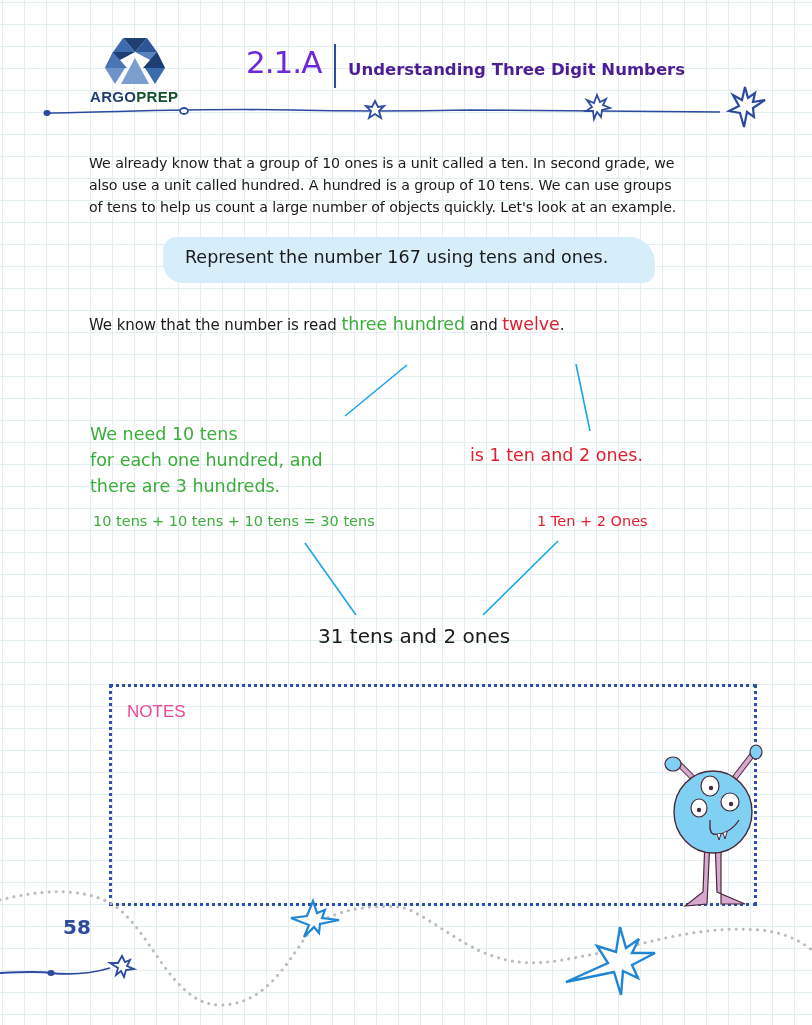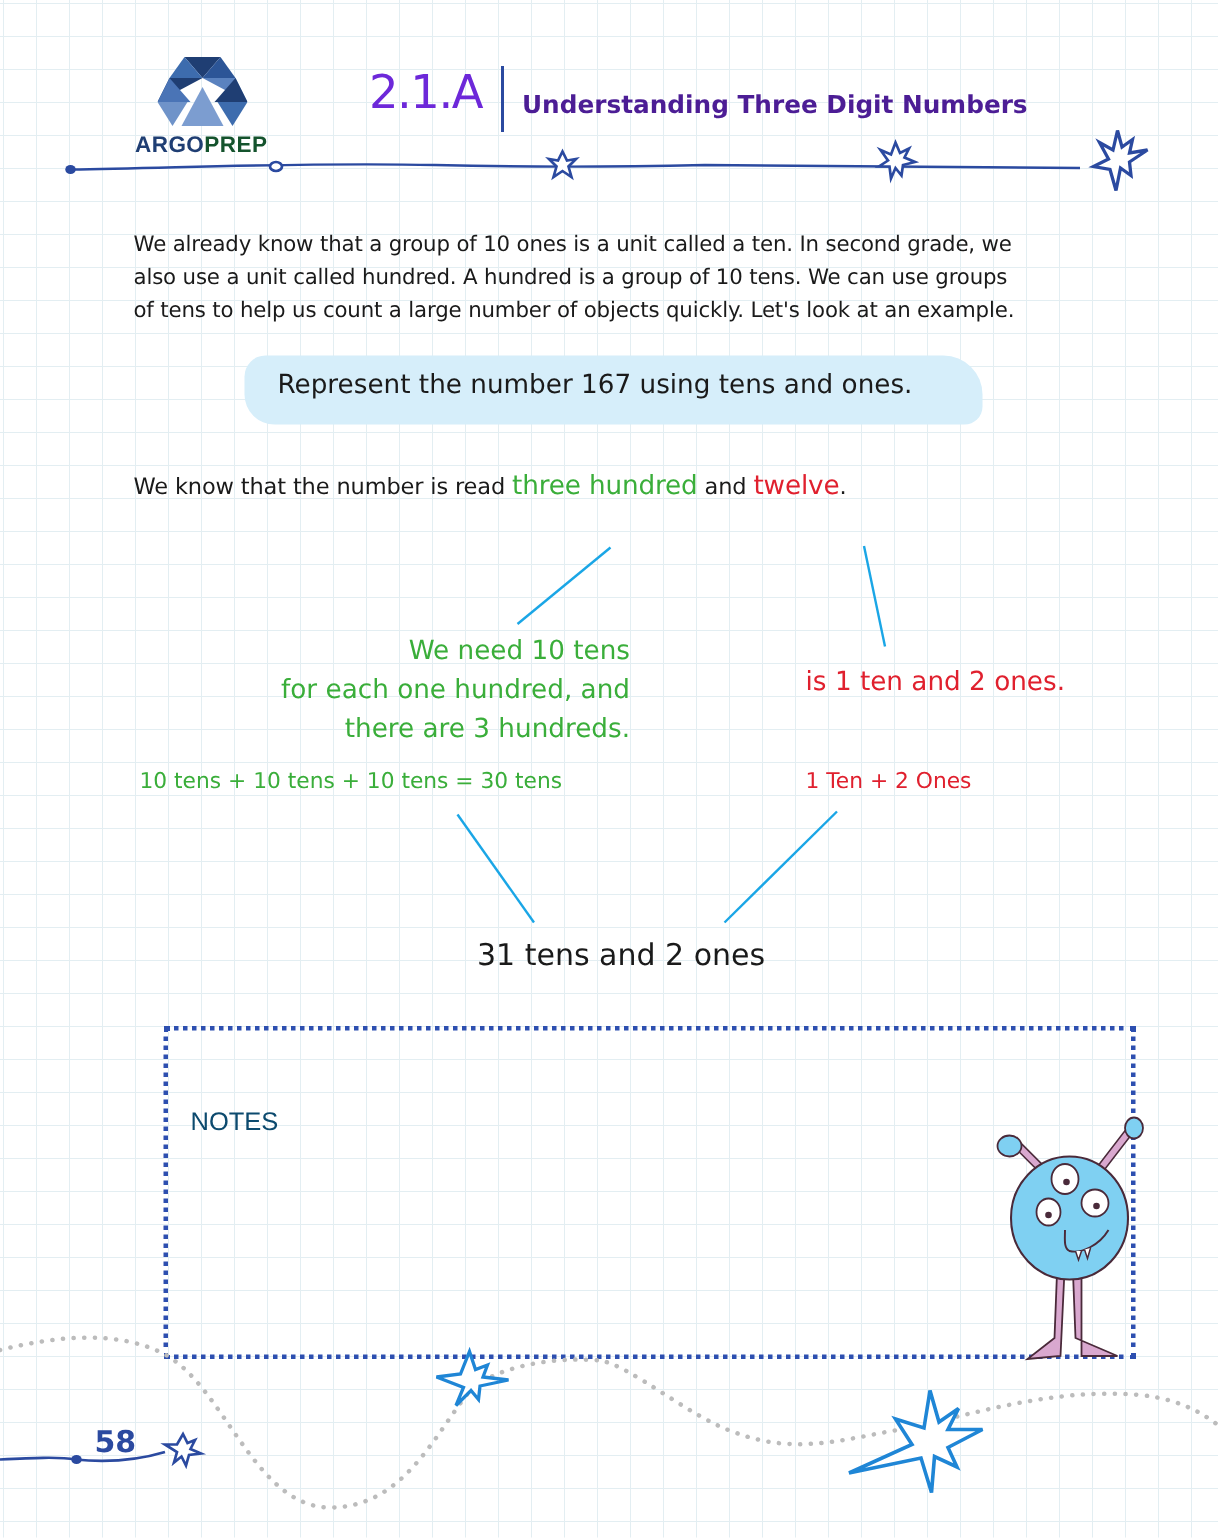--- a/index.html
+++ b/index.html
@@ -12,25 +12,25 @@
   .abs{position:absolute;}
   .logo-text{font-family:"Liberation Sans",sans-serif;font-weight:bold;font-size:15px;letter-spacing:0.3px;}
   .logo-text .a{color:#1f3e73;} .logo-text .b{color:#14532d;}
   .section-num{font-family:"DejaVu Sans",sans-serif;font-size:31px;color:#6d28d9;letter-spacing:-1px;}
   .section-sep{width:2px;height:44px;background:#2b4aa0;}
   .section-title{font-family:"DejaVu Sans",sans-serif;font-weight:bold;font-size:16.5px;color:#4c1d95;}
   .body-text{font-size:14.2px;color:#1a1a1a;line-height:22px;letter-spacing:-0.1px;}
   .banner{background:#d6eefa;border-radius:14px 26px 12px 20px;}
   .banner-text{font-size:17.5px;color:#1a1a1a;}
   .green{color:#3aae3a;} .red{color:#e0202e;}
-  .branch{font-size:17.5px;line-height:26px;text-align:right;}
+  .branch{font-size:17.5px;line-height:26px;text-align:left;}
   .calc{font-size:14.5px;}
   .result{font-size:20px;color:#1a1a1a;}
   .notes-box{border:3px dotted #2d4fb0;}
-  .notes-label{font-family:"Liberation Sans",sans-serif;font-size:17px;color:#0c4a6e;margin-top:36px;}
+  .notes-label{font-family:"Liberation Sans",sans-serif;font-size:17px;color:#ec4899;}
   .page-num{font-family:"DejaVu Sans",sans-serif;font-weight:bold;font-size:20px;color:#2b4aa0;}
 </style>
 </head>
 <body>
 
 <div class="abs" style="left:88px;top:38px;width:90px;height:70px;">
   <svg width="60" height="46" viewBox="0 0 60 46" style="position:absolute;left:17px;top:0;">
     <polygon points="18,0 42,0 30,14" fill="#1f3e73"></polygon>
     <polygon points="18,0 30,14 8,14" fill="#3d6cae"></polygon>
     <polygon points="42,0 52,14 30,14" fill="#2c5597"></polygon>
@@ -135,13 +135,13 @@
   <g transform="translate(122,101)">
     <polygon points="0,-10 3,-4 8,-6 5,0 12,3 4,4 2,11 -1,5 -6,9 -4,2 -12,-3 -4,-3" fill="#fff" stroke="#2b4aa0" stroke-width="1.8"></polygon>
   </g>
   <g transform="translate(313,56)">
     <polygon points="0,-20 4,-8 12,-11 9,-3 26,-1 7,3 6,12 1,6 -9,16 -4,4 -22,-3 -6,-5" fill="#fff" stroke="#1f86d6" stroke-width="2.2"></polygon>
   </g>
   <g transform="translate(620,96)">
     <polygon points="0,-34 6,-13 19,-22 12,-8 35,-8 12,4 18,17 3,10 1,34 -6,11 -54,21 -12,2 -23,-15 -4,-9" fill="#fff" stroke="#1f86d6" stroke-width="2.4"></polygon>
   </g>
 </svg>
-<div class="abs page-num" style="left:63px;top:949px;">58</div>
+<div class="abs page-num" style="left:63px;top:915px;">58</div>
 
 </body></html>

